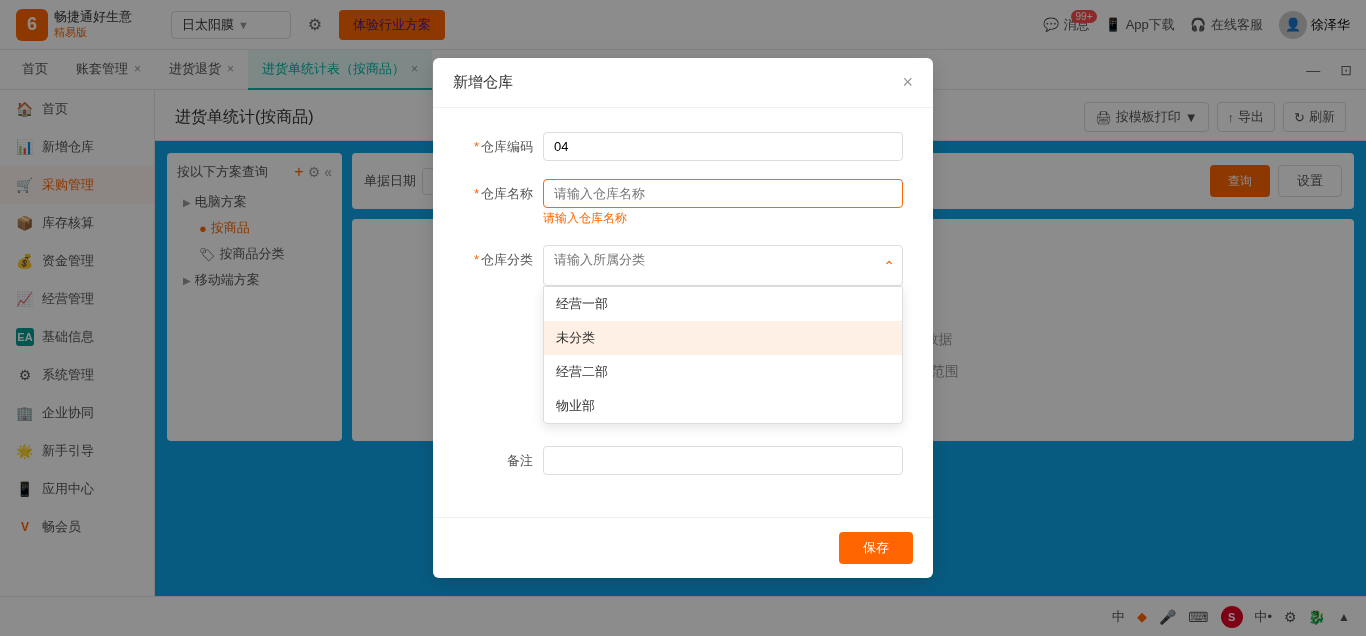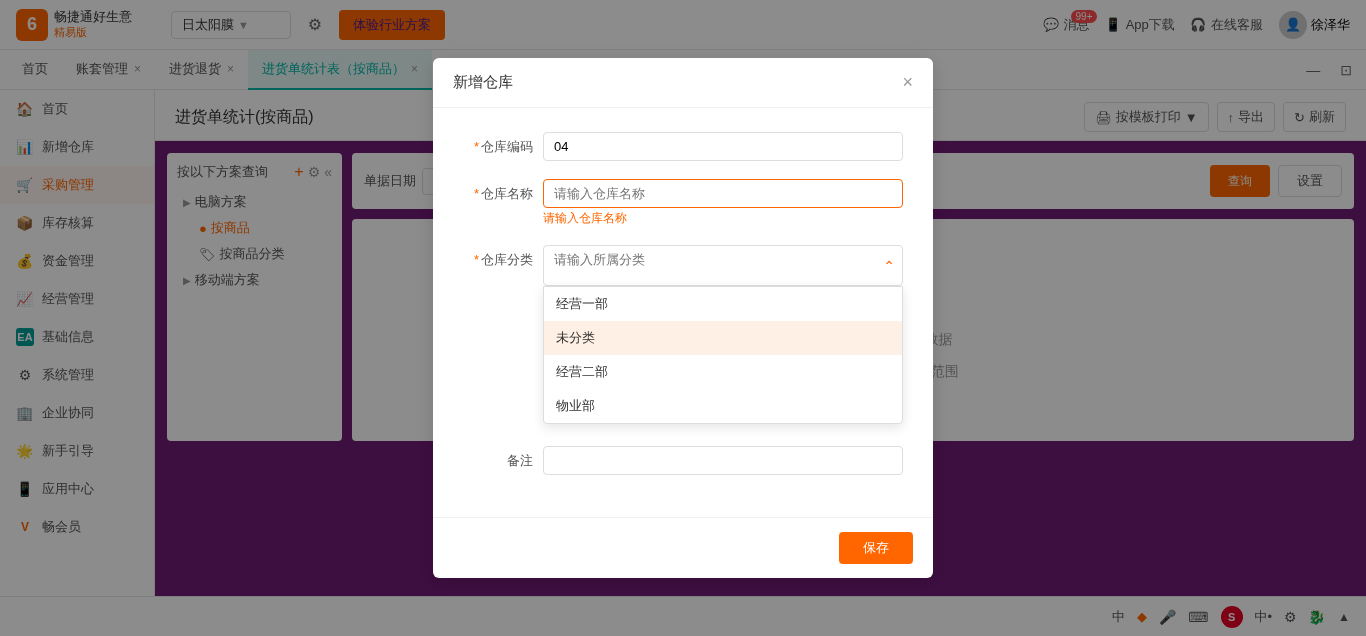--- a/index.html
+++ b/index.html
@@ -110,21 +110,21 @@
     }
     .sidebar-item.active { background: #fff5f0; color: #f60; }
     .sidebar-icon { width: 18px; height: 18px; display: flex; align-items: center; justify-content: center; font-size: 14px; }
 
     
     .content-area {
       flex: 1;
       display: flex;
       flex-direction: column;
       overflow: hidden;
-      background: #701a75;
+      background: #0ea5e9;
     }
     .page-header {
       background: #fff;
       padding: 12px 20px 8px;
       border-bottom: 1px solid #e8e8e8;
       display: flex; align-items: center; justify-content: space-between;
     }
     .page-title { font-size: 16px; color: #333; font-weight: 500; }
     .page-actions { display: flex; gap: 8px; align-items: center; }
     .action-btn {

